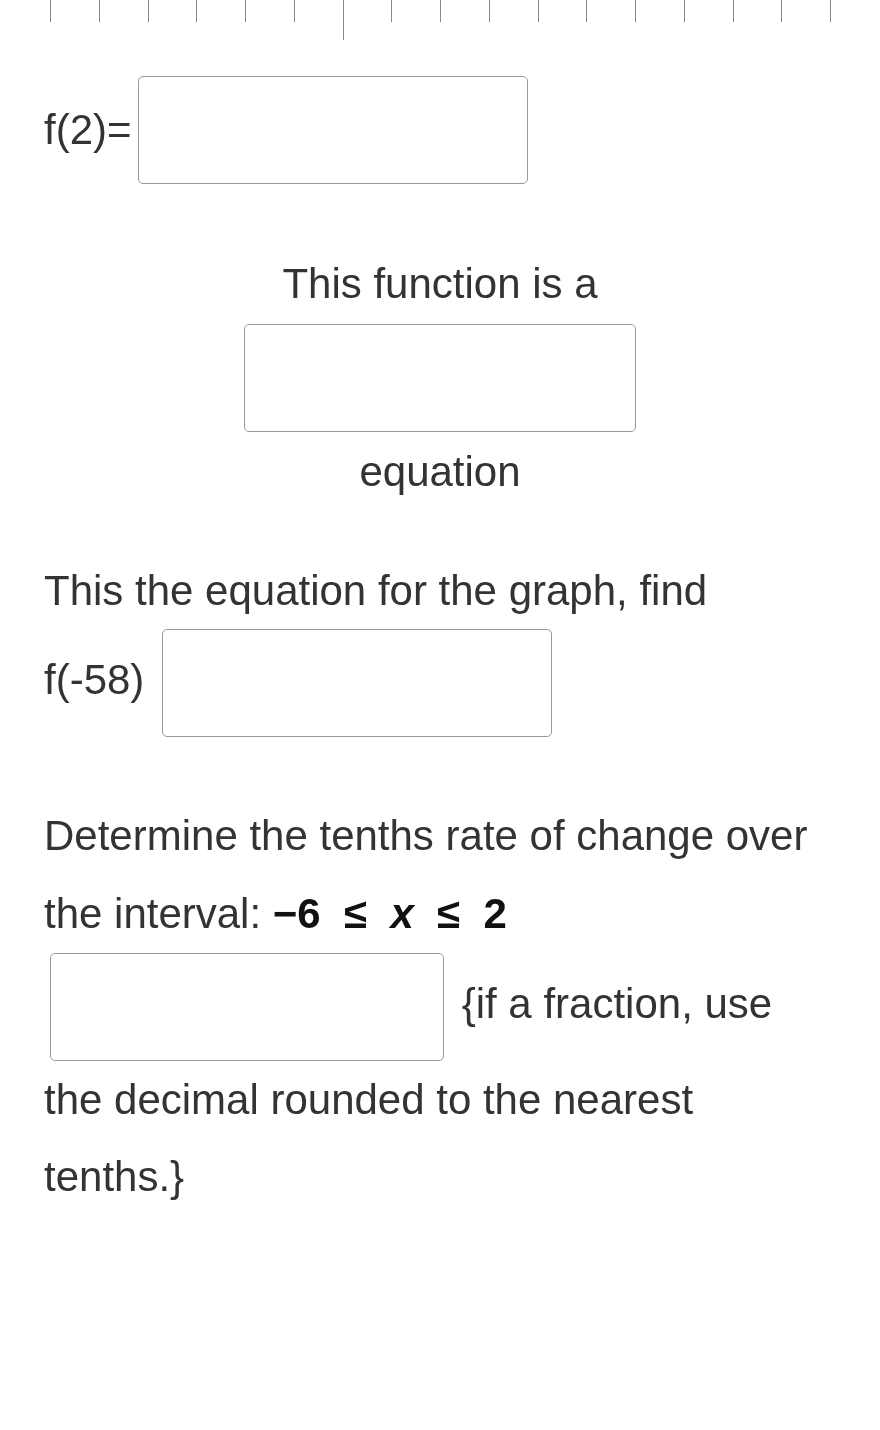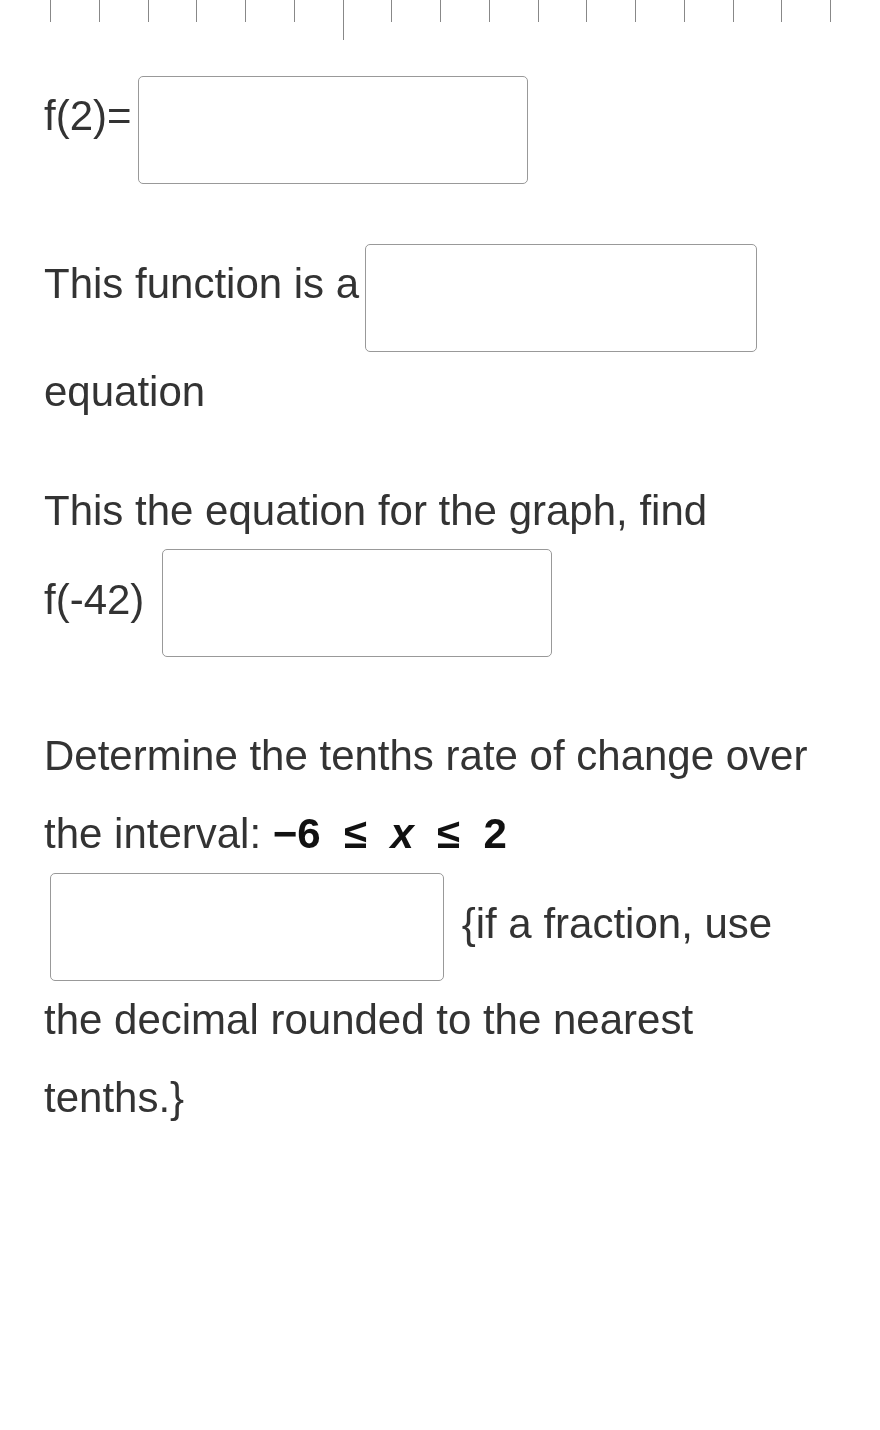--- a/index.html
+++ b/index.html
@@ -33,21 +33,21 @@
       height: 22px;
     }
     .axis-ticks .tick.long {
       height: 40px;
     }
     .content {
       padding: 30px 44px 0 44px;
     }
     .question-row {
       display: flex;
-      align-items: flex-start;
+      align-items: center;
       flex-wrap: wrap;
       margin-bottom: 60px;
       line-height: 1.9;
     }
     input.answer-box {
       height: 108px;
       border: 1px solid #999;
       border-radius: 5px;
       font-size: 38px;
       padding: 0 10px;
@@ -96,29 +96,29 @@
   </div>
 
 <div class="content">
 
   <div class="question-row">
     <span>f(2)=</span>
     <input type="text" class="answer-box w1" value="" style="">
   </div>
 
 
-  <div class="question-row" style="margin-bottom: 40px;">
+  <div class="question-row" style="margin-bottom: 40px; flex-direction: column;">
     <span>This function is a </span>
     <input type="text" class="answer-box w3" value="" style="">
     <span> equation</span>
   </div>
 
   <div class="para" style="margin-bottom: 60px;">
     <span>This the equation for the graph, find</span><br>
-    <span>f(-42) </span>
+    <span>f(-58) </span>
     <input type="text" class="answer-box w4 inline-block" value="" style="">
   </div>
 
   <div class="para">
     <span>Determine the tenths rate of change over the interval:  </span>
     <span class="math-expr">−6 &nbsp;≤&nbsp; <i>x</i> &nbsp;≤&nbsp; 2</span><br>
     <input type="text" class="answer-box w5 inline-block" value="" style="">
     <span> {if a fraction, use the decimal rounded to the nearest tenths.}</span>
   </div>
 

